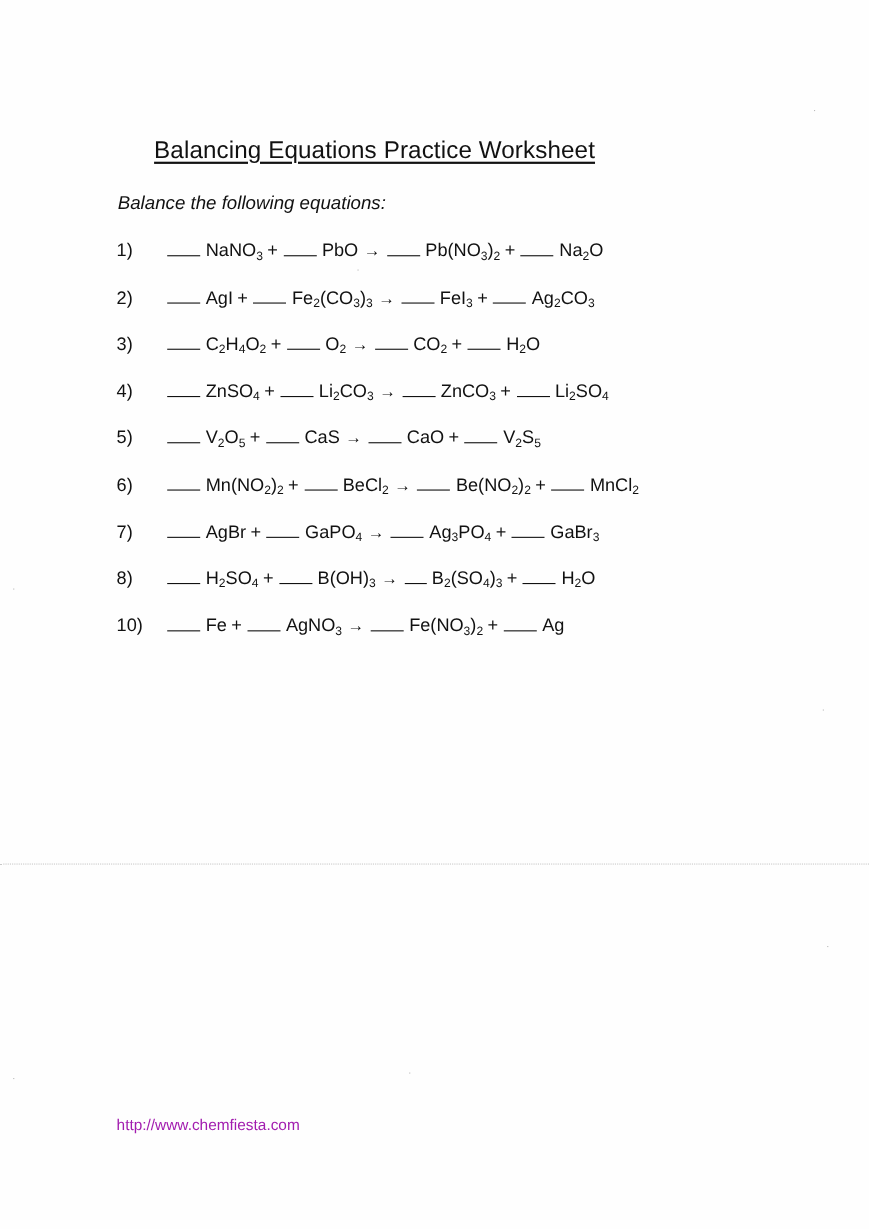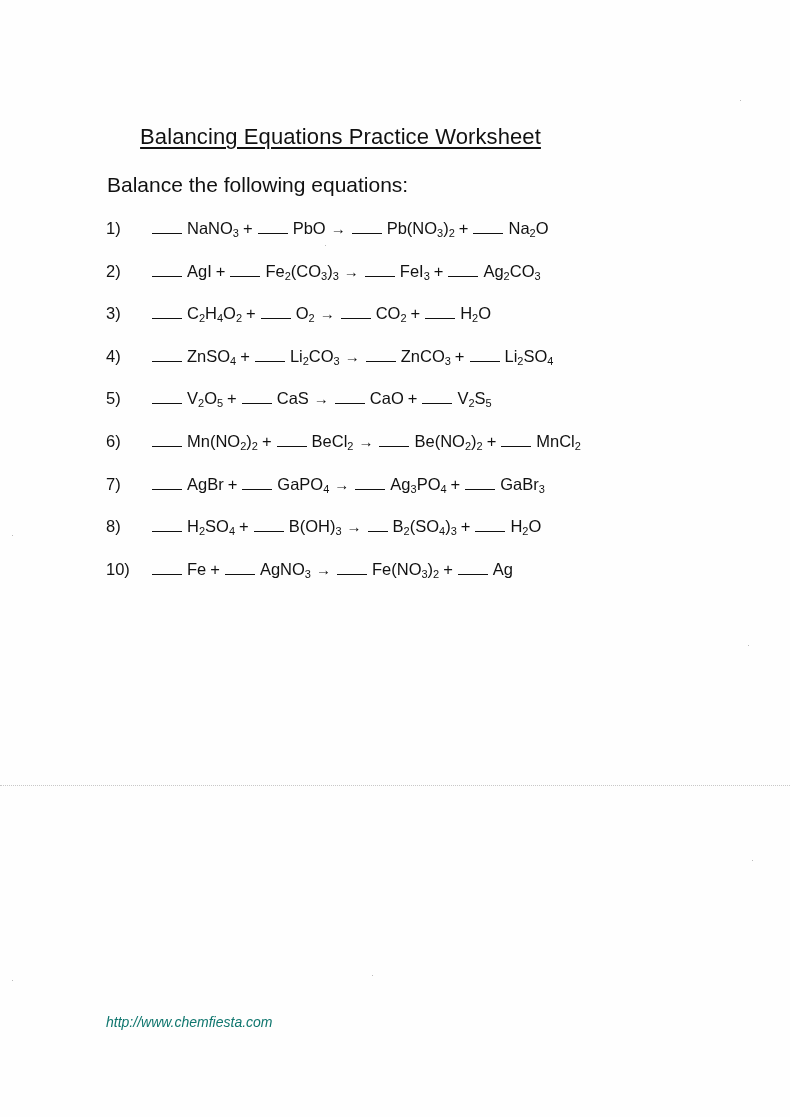--- a/index.html
+++ b/index.html
@@ -36,21 +36,22 @@
     }
     .title span {
       text-decoration: underline;
       text-decoration-thickness: 2px;
       text-underline-offset: 3px;
     }
     .instructions {
       position: absolute;
       left: 107px;
       top: 174px;
-      font-size: 21px;
+      font-size: 17px;
+      font-style: italic;
       line-height: 22px;
     }
     .eq-list {
       position: absolute;
       left: 106px;
       top: 215px;
       margin: 0;
       padding: 0;
       list-style: none;
     }
@@ -98,22 +99,21 @@
       width: 790px;
       height: 0;
       border-top: 1px dotted #c8c8c8;
     }
     .footer {
       position: absolute;
       left: 106px;
       top: 1013px;
       font-size: 14px;
       line-height: 18px;
-      color: #0f766e;
-      font-style: italic;
+      color: #a21caf;
     }
     .speck {
       position: absolute;
       width: 1px; height: 1px;
       background: #bbb;
     }
   </style>
 </head>
 <body>
 

